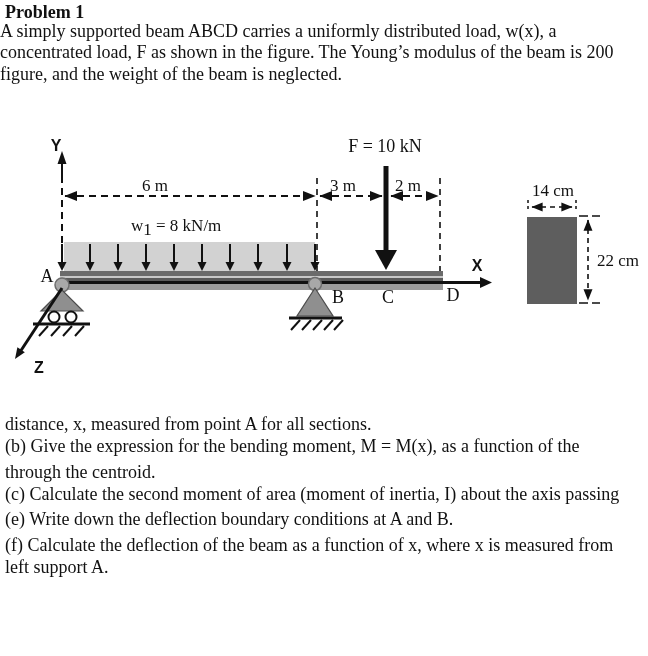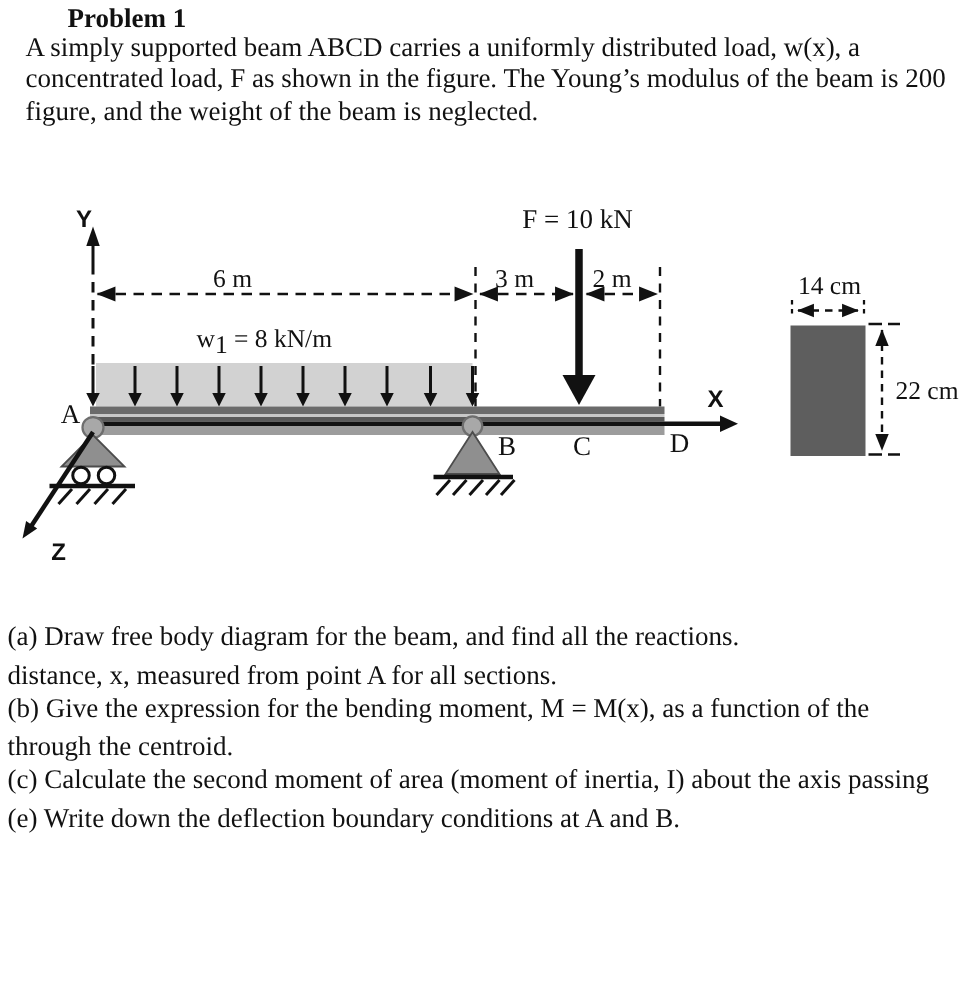--- a/index.html
+++ b/index.html
@@ -1,21 +1,21 @@
 <!DOCTYPE html>
 <html><head>
 <meta charset="utf-8">
 <style>
   html,body{margin:0;padding:0;}
   body{
     width:648px;height:656px;background:#ffffff;position:relative;overflow:hidden;
     font-family:"Liberation Serif", serif;color:#111;
   }
-  .title{position:absolute;top:2px;left:5px;font-size:18px;font-weight:bold;line-height:20px;white-space:nowrap;margin-left:40px;}
-  .intro{position:absolute;top:21px;left:17px;}
+  .title{position:absolute;top:2px;left:5px;font-size:18px;font-weight:bold;line-height:20px;white-space:nowrap;}
+  .intro{position:absolute;top:21px;left:0;}
   .intro .line{font-size:18px;line-height:21.3px;white-space:nowrap;}
   .questions{position:absolute;top:413px;left:5px;}
   .q{margin-bottom:3.5px;}
   .q .line{font-size:18px;line-height:22px;white-space:nowrap;}
   .fig{position:absolute;top:132px;left:0;}
   .serif-lbl{font-family:"Liberation Serif", serif;font-size:18px;fill:#111;}
   .dim-lbl{font-family:"Liberation Serif", serif;font-size:17px;fill:#111;}
   .axis-lbl{font-family:"Liberation Sans", sans-serif;font-size:16px;font-weight:bold;fill:#111;}
 </style>
 </head>
@@ -142,26 +142,27 @@
     <rect x="527" y="85" width="50" height="87" fill="#5e5e5e"></rect>
     <line x1="579" y1="84" x2="600" y2="84" stroke="#111" stroke-width="1.6" stroke-dasharray="9,4"></line>
     <line x1="579" y1="171" x2="600" y2="171" stroke="#111" stroke-width="1.6" stroke-dasharray="9,4"></line>
     <line x1="588" y1="88" x2="588" y2="168" stroke="#111" stroke-width="1.6" stroke-dasharray="5,4" marker-start="url(#arr)" marker-end="url(#arr)"></line>
     <text class="dim-lbl" x="618" y="134" text-anchor="middle">22 cm</text>
   </g>
 </svg>
 
 <div class="questions">
   <div class="q">
-    <div class="line">(a) Draw free body diagram for the beam, and find all the reactions.</div>
-  </div>
-  <div class="q">
     <div class="line">distance, x, measured from point A for all sections.</div>
     <div class="line">(b) Give the expression for the bending moment, M = M(x), as a function of the</div>
   </div>
   <div class="q">
     <div class="line">through the centroid.</div>
     <div class="line">(c) Calculate the second moment of area (moment of inertia, I) about the axis passing</div>
   </div>
   <div class="q">
     <div class="line">(e) Write down the deflection boundary conditions at A and B.</div>
   </div>
+  <div class="q">
+    <div class="line">(f) Calculate the deflection of the beam as a function of x, where x is measured from</div>
+    <div class="line">left support A.</div>
+  </div>
 </div>
 
 </body></html>

